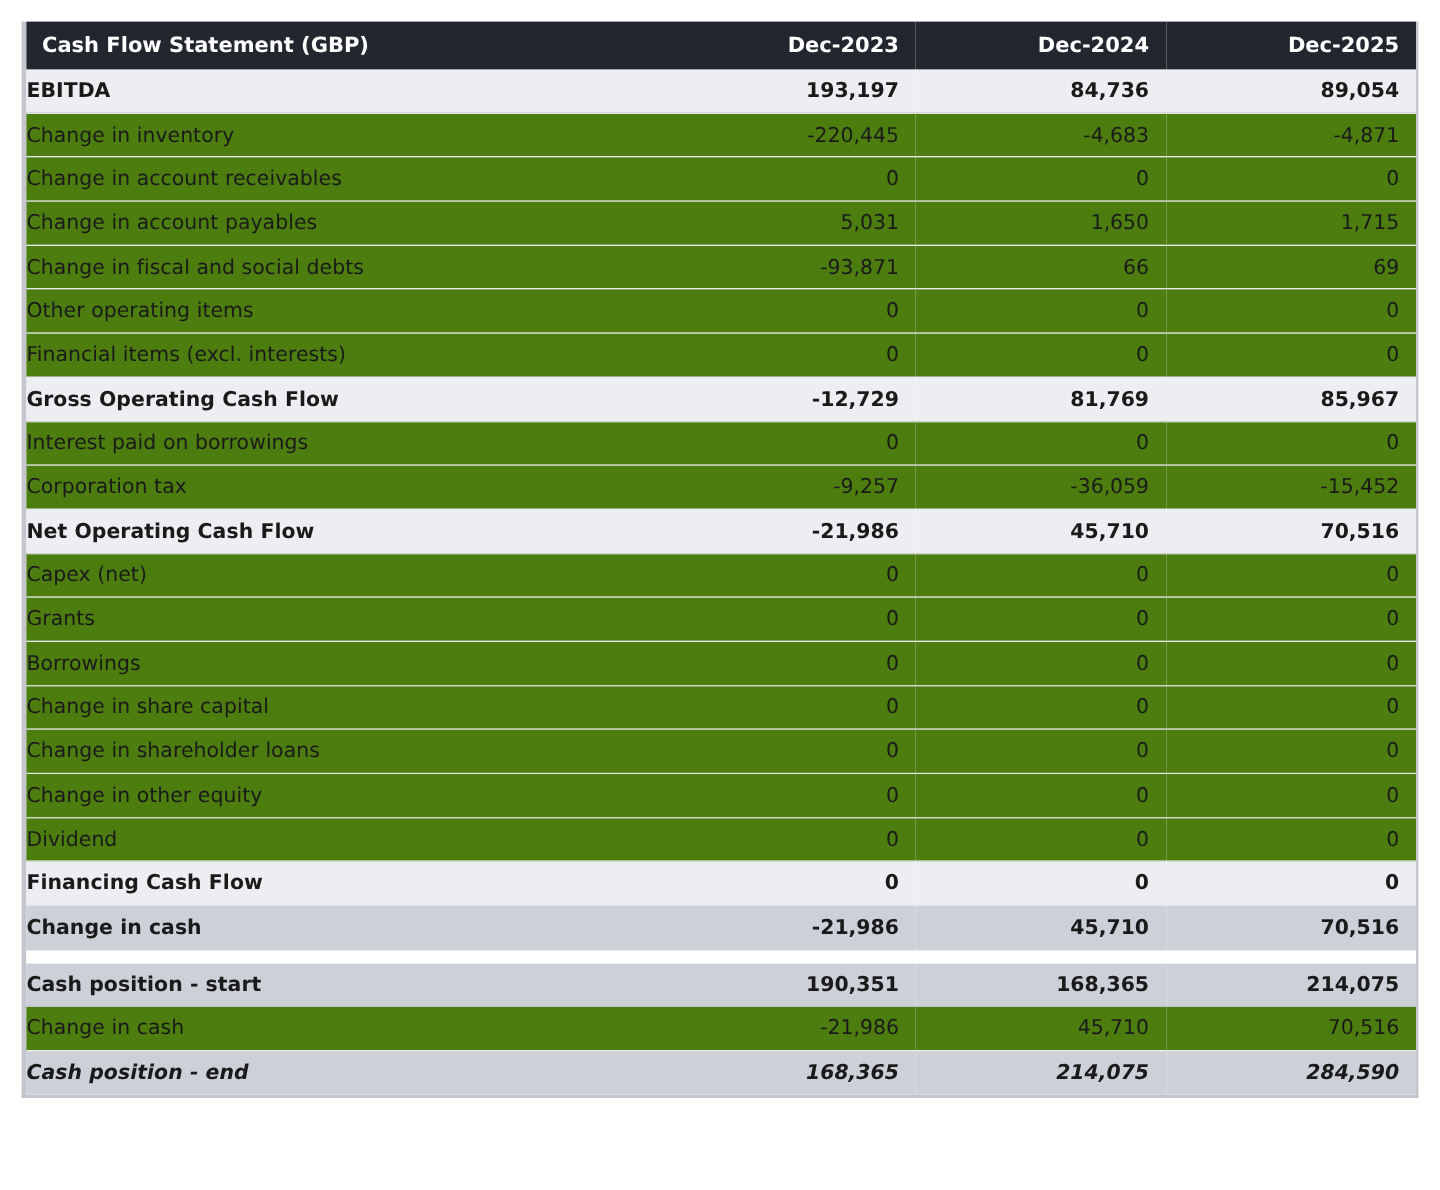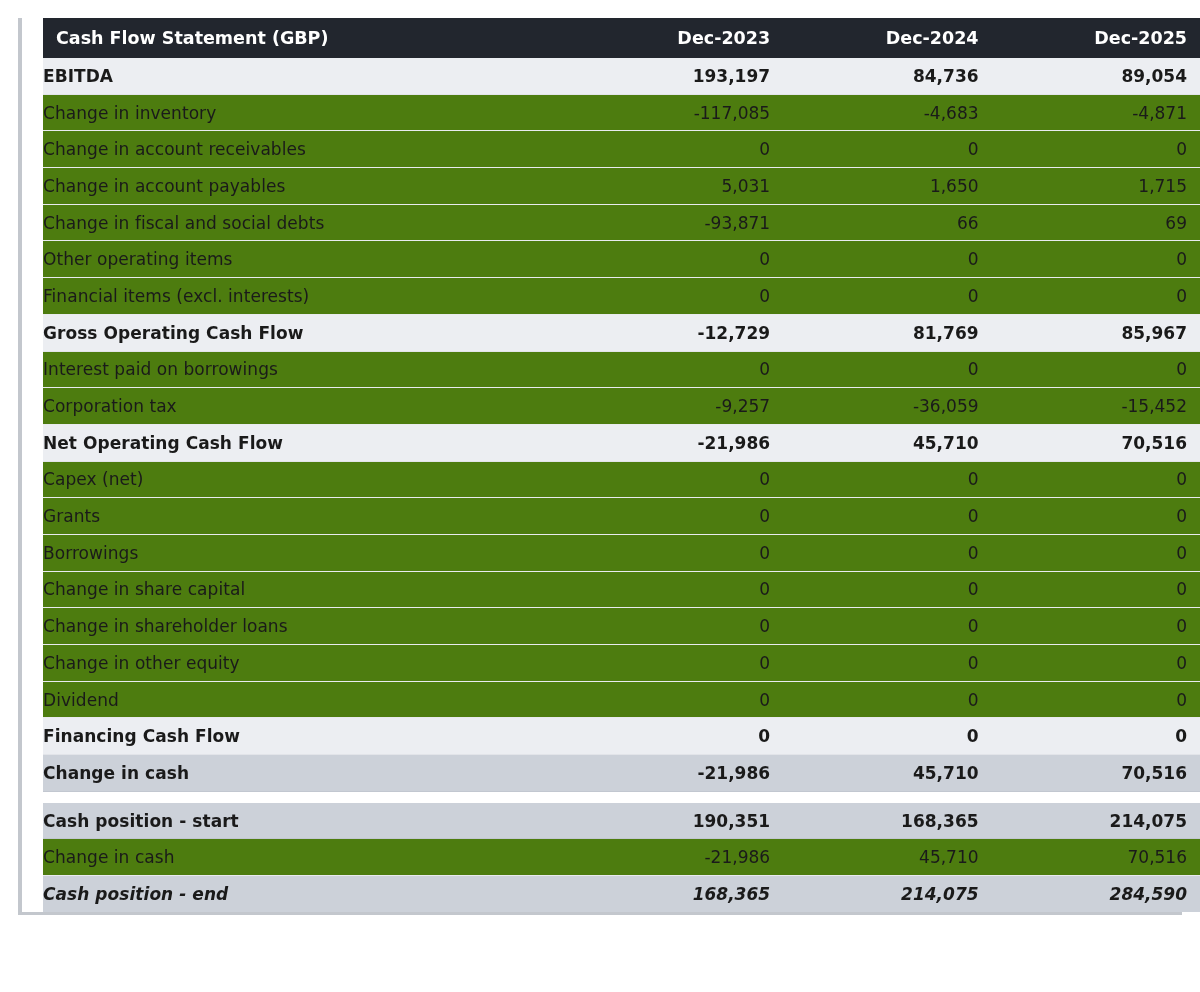--- a/index.html
+++ b/index.html
@@ -23,21 +23,20 @@
     border-right: 2px solid #c3c7cd;
     border-bottom: 3px solid #c3c7cd;
     box-sizing: border-box;
     background: #ffffff;
   }
 
   table.cf {
     width: 100%;
     border-collapse: collapse;
     table-layout: fixed;
-    margin-left: 21px;
   }
 
   table.cf col.c-label { width: 46.0%; }
   table.cf col.c-val   { width: 18.0%; }
 
   table.cf th, table.cf td {
     padding: 0;
     margin: 0;
     vertical-align: middle;
     white-space: nowrap;
@@ -130,21 +129,21 @@
     </thead>
     <tbody id="cf-body">
         <tr class="row subtotal">
           <td class="lbl">EBITDA</td>
           <td class="val">193,197</td>
           <td class="val">84,736</td>
           <td class="val">89,054</td>
         </tr>
         <tr class="row plain">
           <td class="lbl">Change in inventory</td>
-          <td class="val">-117,085</td>
+          <td class="val">-220,445</td>
           <td class="val">-4,683</td>
           <td class="val">-4,871</td>
         </tr>
         <tr class="row plain">
           <td class="lbl">Change in account receivables</td>
           <td class="val">0</td>
           <td class="val">0</td>
           <td class="val">0</td>
         </tr>
         <tr class="row plain">

